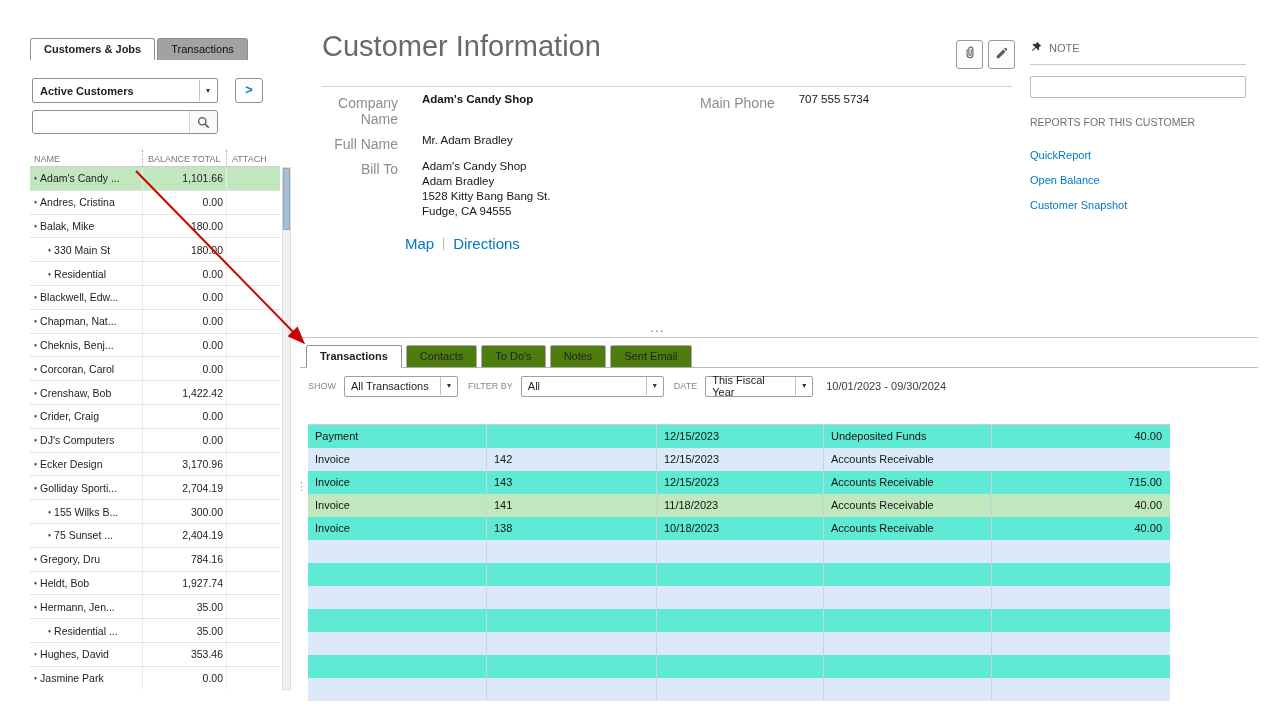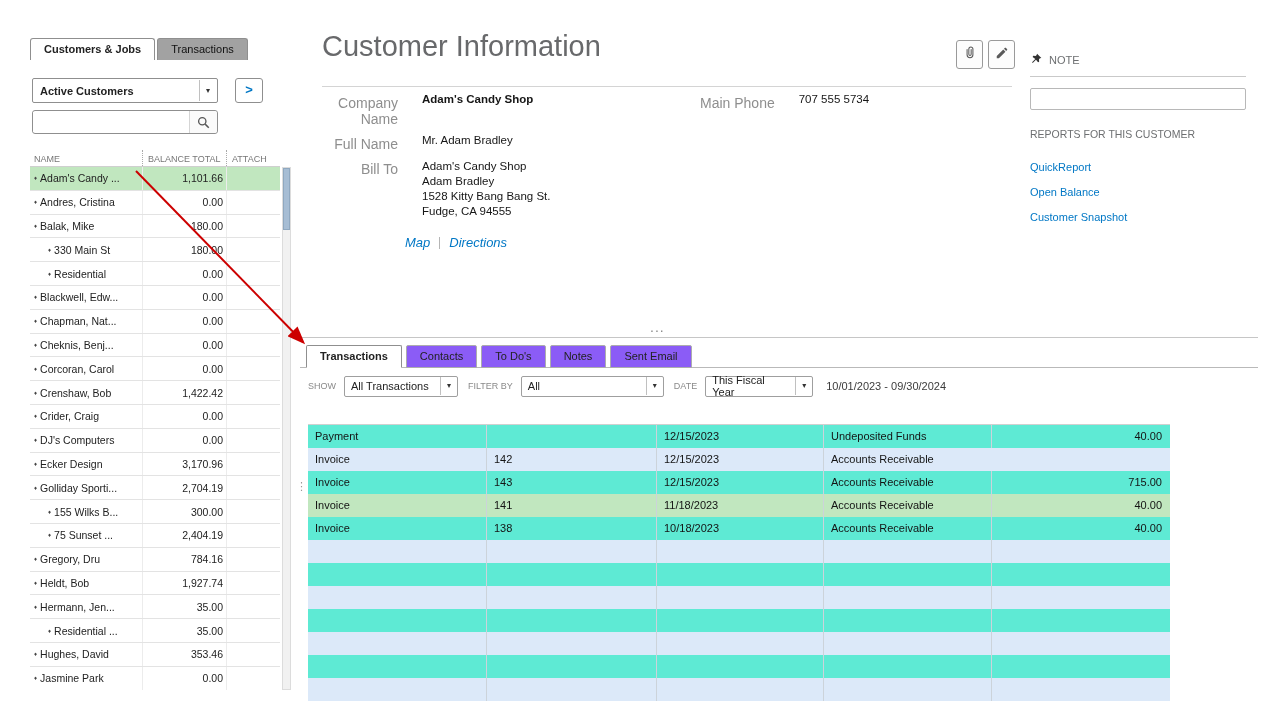--- a/index.html
+++ b/index.html
@@ -50,40 +50,40 @@
   .btn-attach{left:956px;}
   .btn-edit{left:988px;}
   .title-rule{position:absolute;left:322px;top:86px;width:690px;height:1px;background:#d4d4d4;}
   .info-block{position:absolute;left:322px;top:93px;width:660px;font-size:11.5px;}
   .info-row{display:flex;margin-bottom:7px;}
   .info-label{width:76px;text-align:right;color:#8e8e8e;font-size:14px;padding-top:2px;flex:none;}
   .info-value{margin-left:24px;color:#161616;}
   .bold{font-weight:bold;}
   .addr-line{line-height:15px;}
   .phone-block{position:absolute;left:378px;top:0;display:flex;}
-  .map-links{margin-top:16px;margin-left:83px;display:flex;align-items:center;font-size:13px;font-style:italic;}
+  .map-links{margin-top:16px;margin-left:83px;display:flex;align-items:center;font-size:15px;}
   .map-links a{color:#0077c5;text-decoration:none;}
   .link-sep{width:1px;height:12px;background:#b5b5b5;margin:0 9px;}
 
   
-  .right-panel{position:absolute;left:1030px;top:52px;width:216px;font-size:11px;}
+  .right-panel{position:absolute;left:1030px;top:40px;width:216px;font-size:11px;}
   .note-head{display:flex;align-items:center;gap:6px;color:#6d6f71;padding-bottom:9px;border-bottom:1px solid #c9c9c9;}
   .note-input{margin-top:11px;width:100%;height:22px;border:1px solid #b8b8b8;border-radius:2px;font-size:11px;padding:0 5px;outline:none;}
   .reports-head{margin-top:18px;color:#6d6f71;font-size:10.5px;}
   .report-link{display:block;margin-top:13px;color:#0077c5;text-decoration:none;}
   .report-link.first{margin-top:21px;}
 
   
   .bottom-panel{position:absolute;left:300px;top:324px;width:960px;height:396px;}
   .splitter-dots{position:absolute;left:350px;top:-5px;color:#8a8a8a;font-size:14px;letter-spacing:1px;}
   .panel-topline{position:absolute;left:0;top:13px;width:958px;height:1px;background:#c6c6c6;}
   .grip{position:absolute;left:-4px;top:156px;color:#9a9a9a;font-size:11px;}
   .bt-tabs{position:absolute;left:6px;top:21px;height:23px;display:flex;gap:4px;z-index:2;}
   .bt-tab{height:23px;line-height:21px;padding:0 13px;font-size:11px;border:1px solid #adadad;
-          border-radius:2px 2px 0 0;background:#8b5cf6;color:#222;white-space:nowrap;}
+          border-radius:2px 2px 0 0;background:#4d7c0f;color:#222;white-space:nowrap;}
   .bt-tab.active{background:#fff;border-color:#8f8f8f;border-bottom:1px solid #fff;font-weight:bold;}
   .tabs-underline{position:absolute;left:0;top:43px;width:958px;height:1px;background:#b9b9b9;}
   .filter-bar{position:absolute;left:8px;top:51px;height:22px;display:flex;align-items:center;}
   .f-label{font-size:9px;color:#8a8a8a;margin-right:8px;}
   .f-dd{height:21px;border:1px solid #9f9f9f;border-radius:2px;background:#fff;display:flex;align-items:center;
         justify-content:space-between;padding:0 6px;font-size:11px;margin-right:10px;}
   .f-dd .dd-caret{line-height:18px;}
   .dd-show{width:114px;}
   .dd-filter{width:143px;}
   .dd-date{width:108px;}

